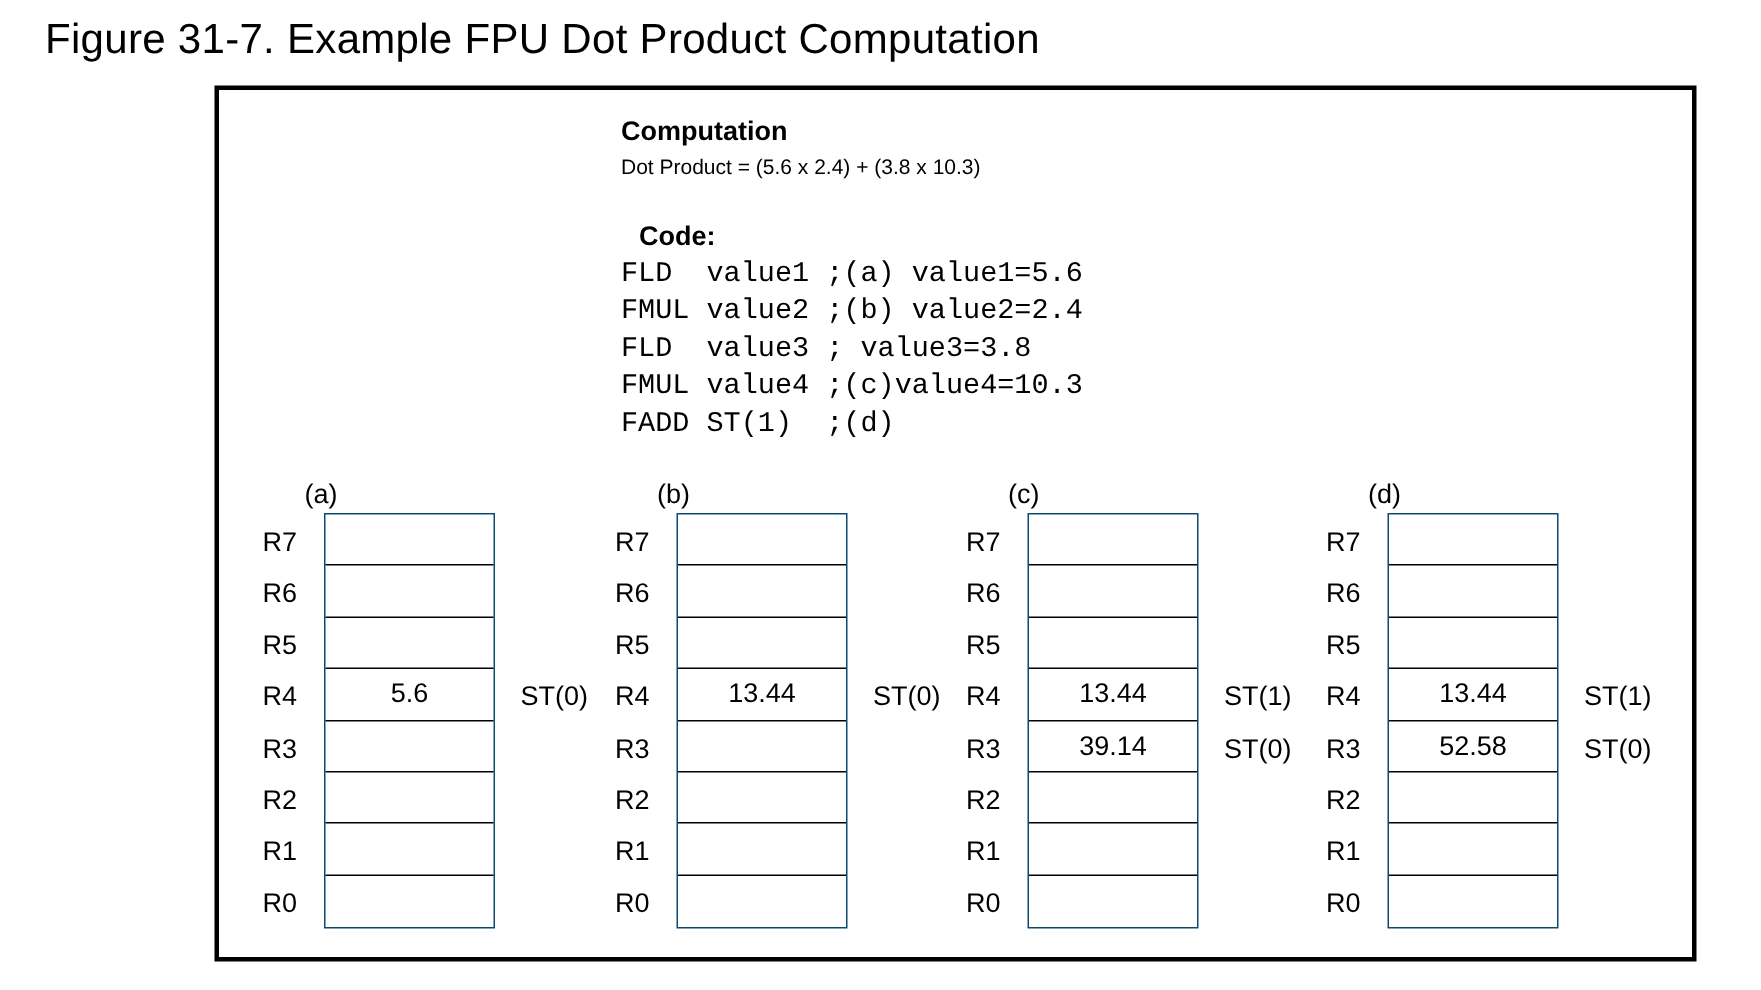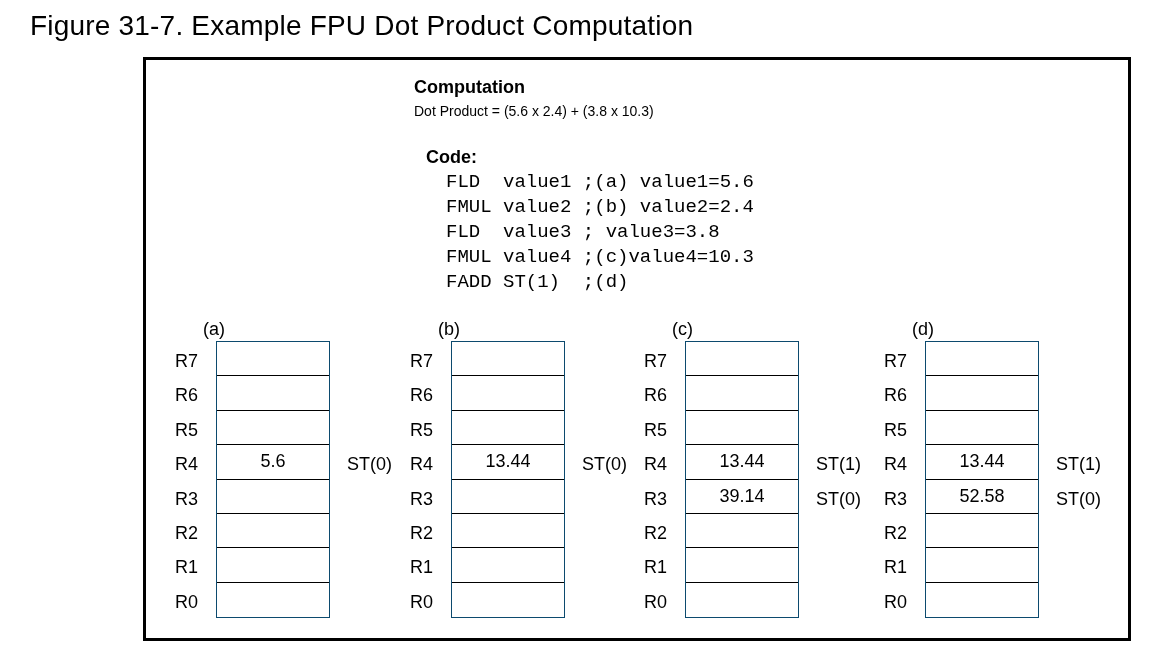--- a/index.html
+++ b/index.html
@@ -22,35 +22,35 @@
     width: 988px; height: 584px;
     border: 3px solid #000; background: #fff;
   }
 
   .info-block { position: absolute; left: 268px; top: 15px; }
   .info-heading { font-size: 18px; font-weight: 700; line-height: 24px; }
   .info-expr    { font-size: 14px; line-height: 24px; }
   .code-heading { margin-top: 22px; font-size: 18px; font-weight: 700; line-height: 25px; margin-left: 12px; }
   .code-block {
     font-family: "Liberation Mono", monospace;
-    font-size: 19px; line-height: 25px; margin-left: 32px;
+    font-size: 19px; line-height: 25px;
   }
   .code-line { white-space: pre; }
 
   .stack { position: absolute; top: 259px; }
   .stack-a { left: 24px; }
   .stack-b { left: 259px; }
   .stack-c { left: 493px; }
   .stack-d { left: 733px; }
 
   .stack-head {
     margin-left: 33px; height: 22px; line-height: 20px;
     font-size: 18px;
   }
-  .stack-grid { display: flex; align-items: flex-start; }
+  .stack-grid { display: flex; align-items: flex-end; }
 
   .reg-col { width: 46px; padding-left: 5px; padding-top: 3px; }
   .reg-col > div { height: 34.4px; line-height: 34.4px; font-size: 18px; }
 
   .box-col { width: 114px; border: 1px solid #0c4a6e; background: #fff; }
   .box-col > div {
     height: 34.4px; line-height: 32px;
     border-bottom: 1.5px solid #000;
     text-align: center; font-size: 18px;
   }

